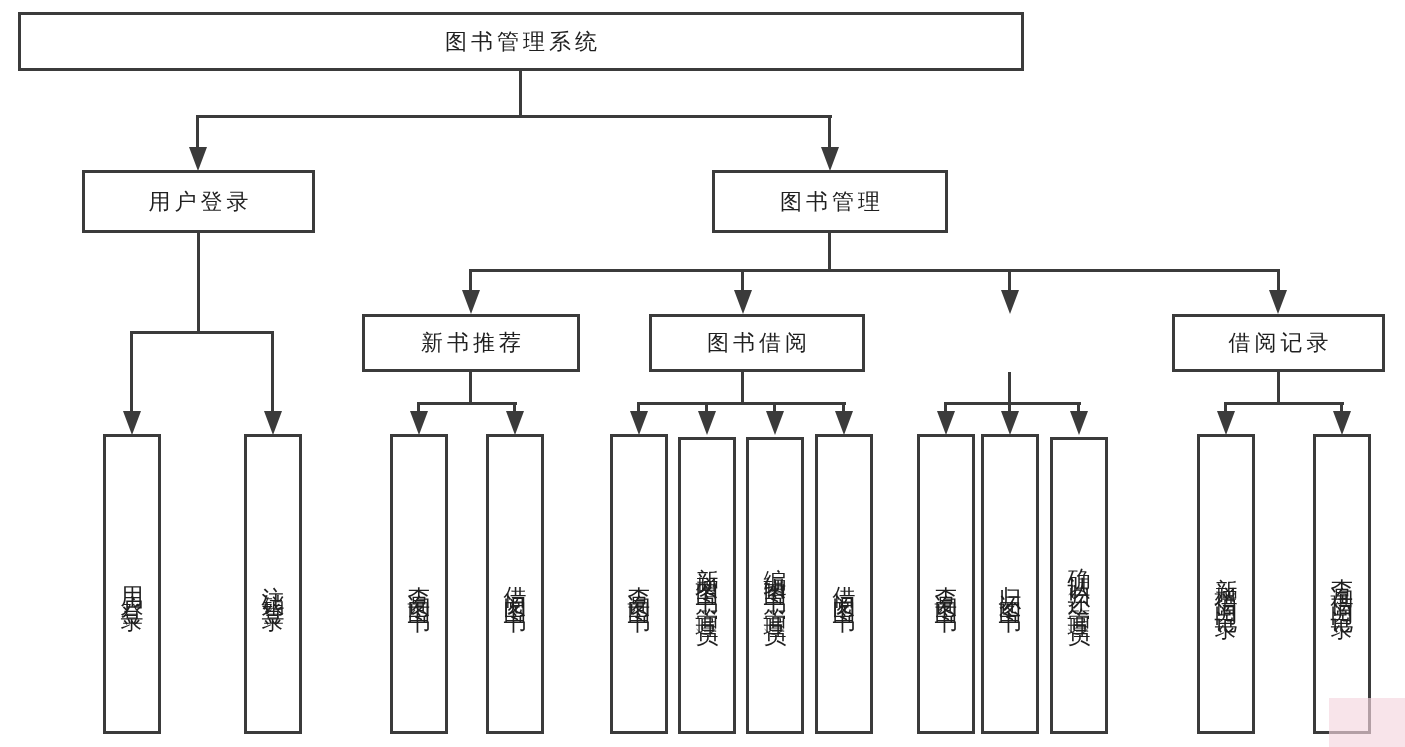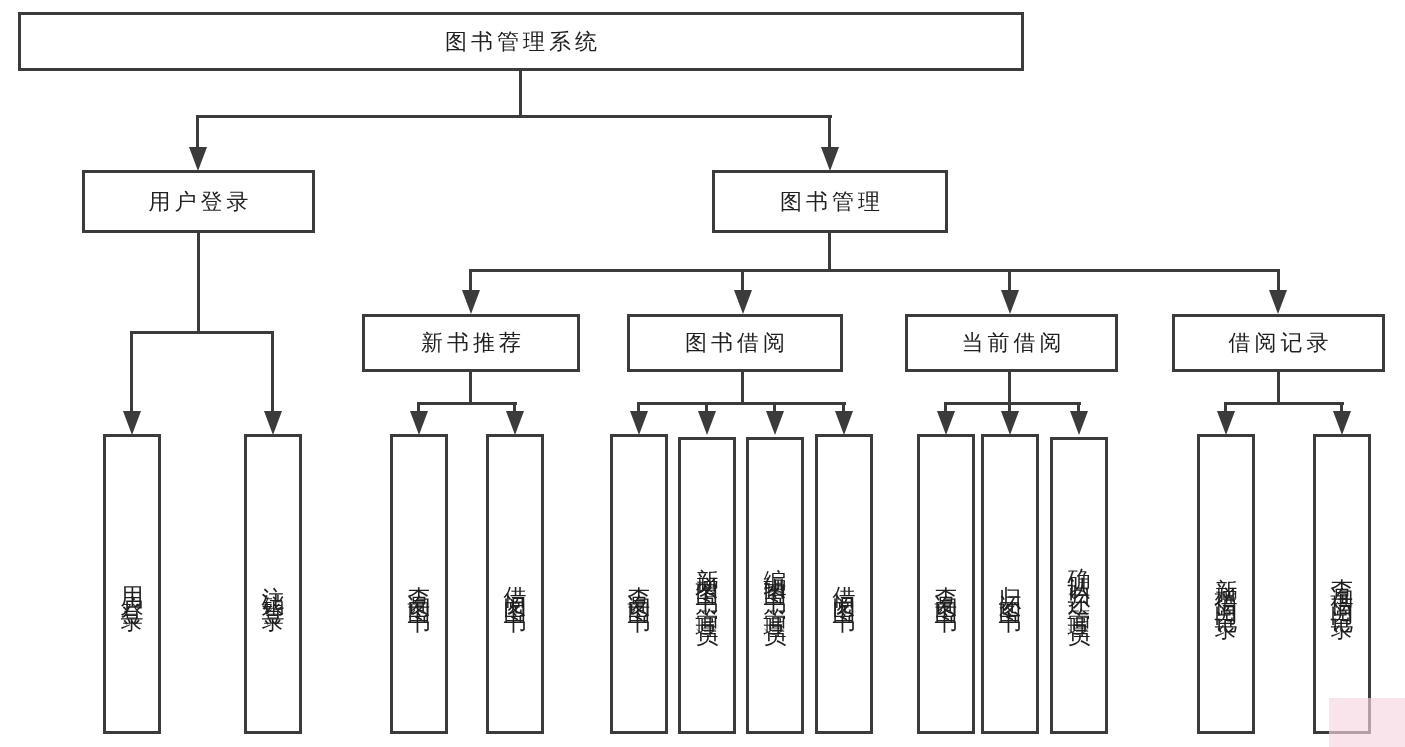--- a/index.html
+++ b/index.html
@@ -118,22 +118,21 @@
   <div class="ln" style="left:1340px;top:402px;width:3px;height:16px"></div>
   <div class="arrow" style="left:1217px;top:411px"></div>
   <div class="arrow" style="left:1333px;top:411px"></div>
 
   <div class="box h" style="left:18px;top:12px;width:1000px;height:53px">图书管理系统</div>
 
   <div class="box h" style="left:82px;top:170px;width:227px;height:57px">用户登录</div>
   <div class="box h" style="left:712px;top:170px;width:230px;height:57px">图书管理</div>
 
   <div class="box h" style="left:362px;top:314px;width:212px;height:52px">新书推荐</div>
-  <div class="box h" style="left:627px;top:314px;width:210px;height:52px">图书借阅</div>
-  <div class="box h" style="left:905px;top:314px;width:207px;height:52px">当前借阅</div>
+  <div class="box h" style="left:649px;top:314px;width:210px;height:52px">图书借阅</div>
   <div class="box h" style="left:1172px;top:314px;width:207px;height:52px">借阅记录</div>
 
   <div class="box v" style="left:103px;top:434px;width:52px;height:294px">
     <span>用户登录</span>
     </div>
   <div class="box v" style="left:244px;top:434px;width:52px;height:294px">
     <span>注销登录</span>
     </div>
 
   <div class="box v" style="left:390px;top:434px;width:52px;height:294px">

